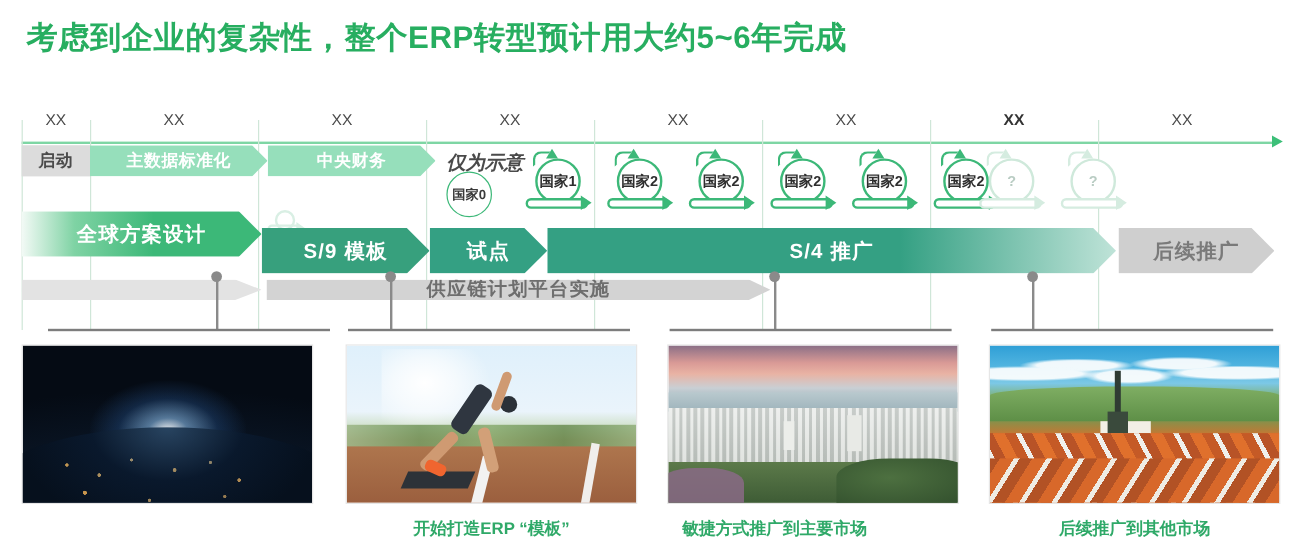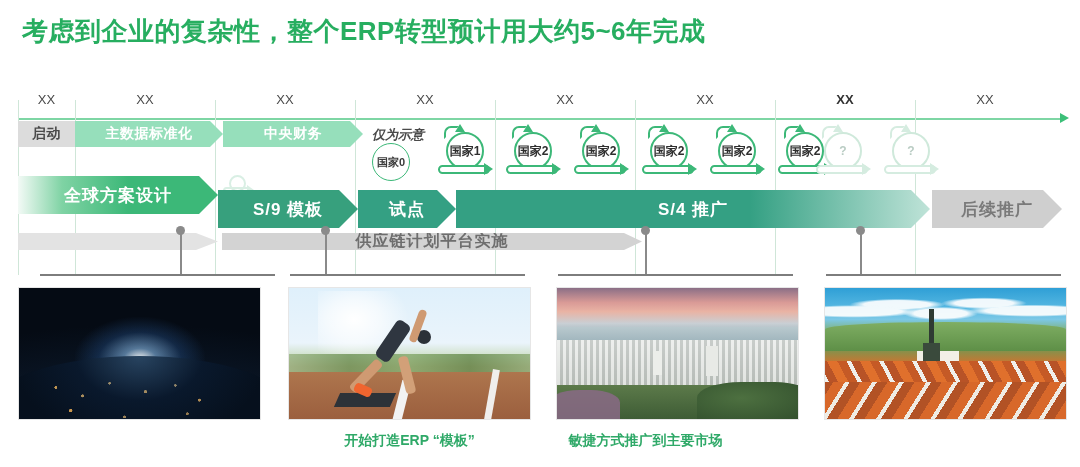--- a/index.html
+++ b/index.html
@@ -67,21 +67,21 @@
   .scbar{
     position:absolute;height:17px;display:flex;align-items:center;
     justify-content:center;color:#6e6e6e;font-size:16px;font-weight:bold;
     white-space:nowrap;letter-spacing:1px;background:#d3d3d3;
     clip-path:polygon(0 0, calc(100% - 18px) 0, 100% 50%, calc(100% - 18px) 100%, 0 100%);
   }
   .scbar.plain{background:#e3e3e3;clip-path:polygon(0 0, calc(100% - 22px) 0, 100% 50%, calc(100% - 22px) 100%, 0 100%);}
 
   
   .note{
-    position:absolute;font-size:13px;font-style:italic;font-weight:bold;
+    position:absolute;font-size:16px;font-style:italic;font-weight:bold;
     color:#4a4a4a;white-space:nowrap;
   }
   .badge0{
     position:absolute;width:38px;height:38px;border-radius:50%;
     border:1.6px solid #3cb878;display:flex;align-items:center;justify-content:center;
     font-size:11px;font-weight:bold;color:#3a3a3a;box-sizing:border-box;
   }
   .badge{position:absolute;width:64px;height:50px;}
   .badge .ring{
     position:absolute;left:12px;top:4px;width:38px;height:38px;border-radius:50%;
@@ -427,14 +427,15 @@
       <span class="hills"></span>
       <span class="church"></span>
       <span class="spire"></span>
       <span class="roofs"></span>
       <span class="roofs2"></span>
     </div>
   </div>
 
   <div class="caption" style="left:288px;">开始打造ERP “模板”</div>
   <div class="caption" style="left:524px;font-family:Liberation Serif, serif;">敏捷方式推广到主要市场</div>
+  <div class="caption" style="left:824px;">后续推广到其他市场</div>
 
 </div>
 
 </body></html>

